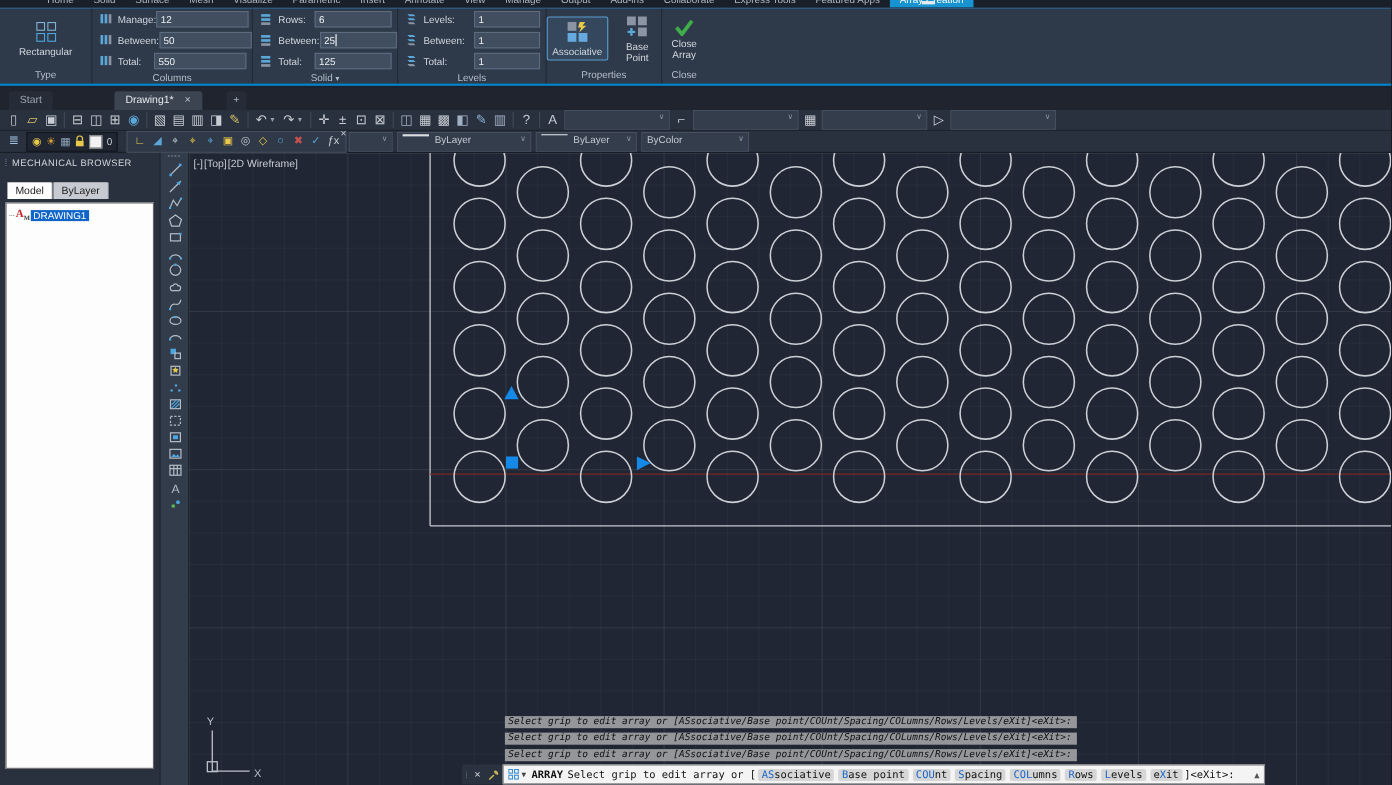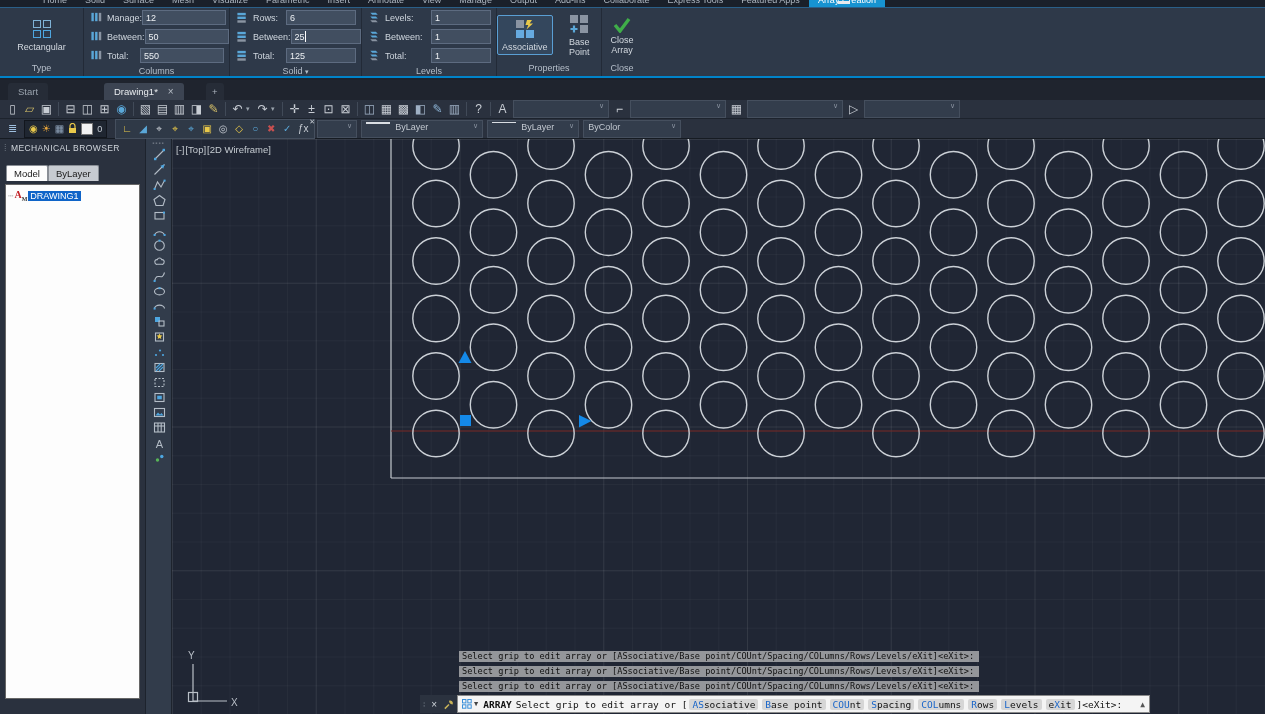--- a/index.html
+++ b/index.html
@@ -85,21 +85,21 @@
       linear-gradient(90deg,rgba(255,255,255,0.055) 1px,transparent 1px),
       linear-gradient(rgba(255,255,255,0.03) 1px,transparent 1px),
       linear-gradient(90deg,rgba(255,255,255,0.03) 1px,transparent 1px);
     background-size:143.75px 143.75px,143.75px 143.75px,28.75px 28.75px,28.75px 28.75px;}
   #vplabel{position:absolute;left:4px;top:5px;font-size:9.5px;color:#c6ccd2;}
   #vplabel span{margin-right:1px;}
   #cad{position:absolute;left:0;top:0;}
   
   #history{position:absolute;left:287px;top:512px;width:520px;}
   .hline{height:11px;line-height:11px;background:rgba(158,160,163,.92);color:#101010;
-         font-family:"DejaVu Sans Mono",monospace;font-size:8.6px;padding:0 3px;margin-bottom:4px;white-space:nowrap;overflow:hidden;}
+         font-family:"DejaVu Sans Mono",monospace;font-size:8.6px;padding:0 3px;margin-bottom:4px;white-space:nowrap;overflow:hidden;font-style:italic;}
   #cmdhandle{position:absolute;left:248px;top:556px;width:37px;height:18px;background:#2b323f;
              display:flex;align-items:center;justify-content:space-around;color:#cfd4da;}
   #cmdhandle .hgrip{color:#6d7682;font-size:8px;}
   #cmdbar{position:absolute;left:285px;top:556px;width:693px;height:18px;background:#f4f4f4;border:1px solid #8a8a8a;
           box-sizing:border-box;display:flex;align-items:center;font-family:"DejaVu Sans Mono",monospace;font-size:9.5px;color:#111;padding:0 4px;}
   #cmdbar .gicon{margin-right:2px;display:flex;}
   #cmdbar .cdrop{font-size:7px;color:#444;margin-right:5px;}
   #cmdbar .cname{font-weight:bold;margin-right:4px;}
   .opt{background:#d6d6d6;border-radius:2px;padding:0 3px;margin:0 2px;white-space:nowrap;}
   .opt .hot{color:#1a66c9;}

